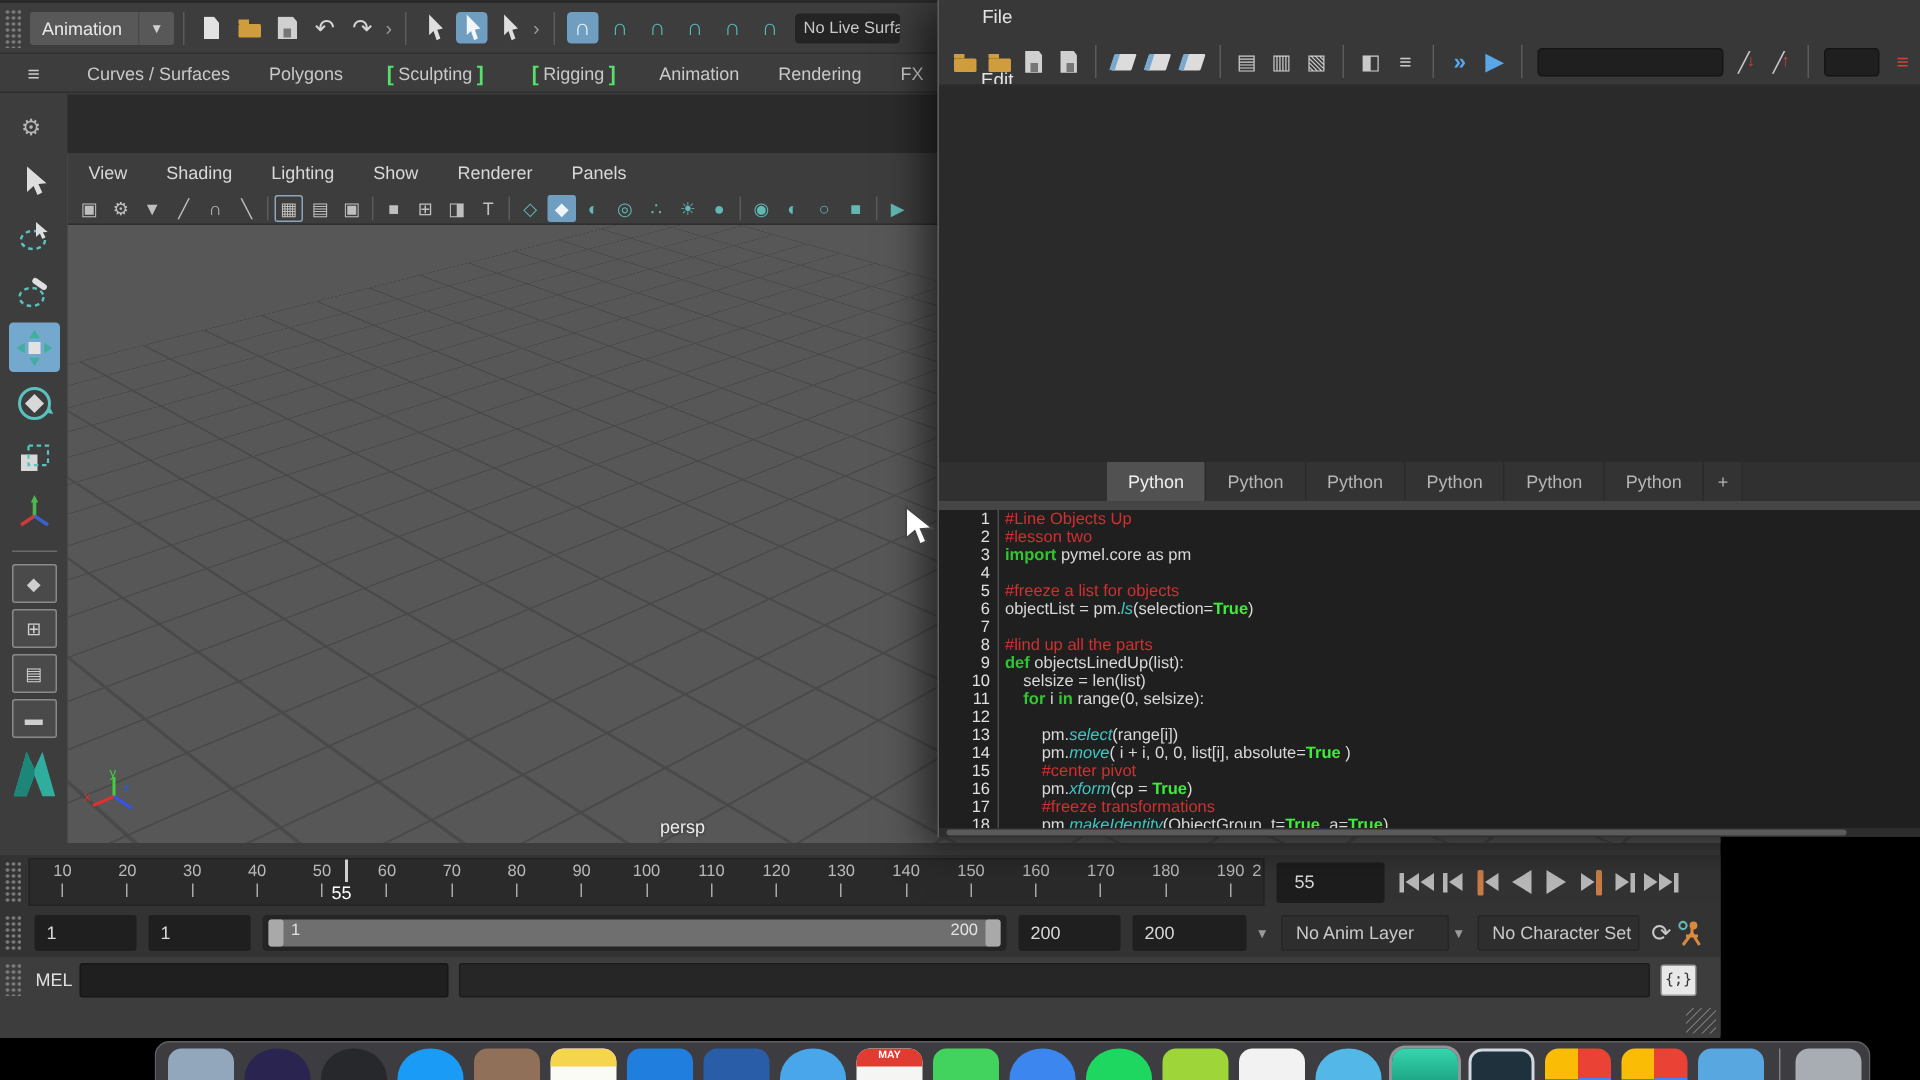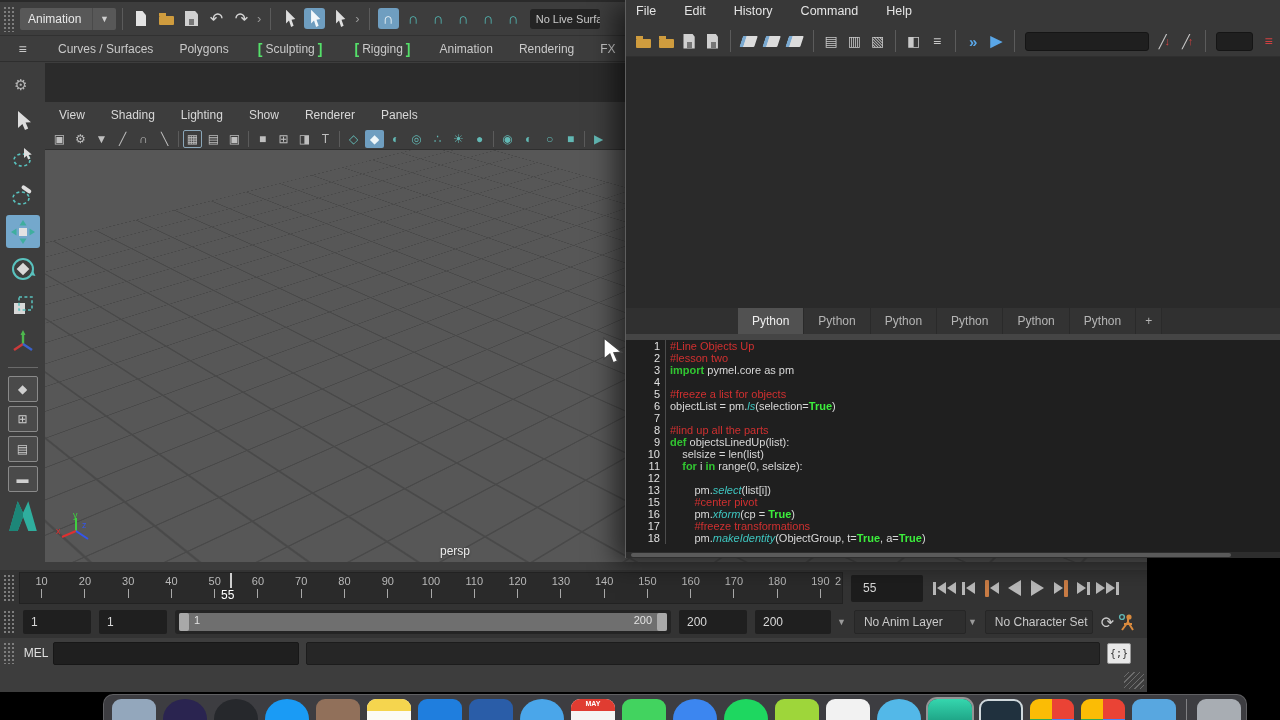--- a/index.html
+++ b/index.html
@@ -97,21 +97,21 @@
   #cmdrow{left:0;top:636px;width:1147px;height:30px;background:#3d3d3d;display:flex;align-items:center;}
   #cmdrow .dots{height:22px;margin:0 5px 0 3px;}
   #mel-label{color:#e0e0e0;font-size:12px;width:34px;text-align:center;}
   #mel-input{width:246px;height:23px;background:#1f1f1f;border:1px solid #171717;border-radius:2px;margin-right:7px;}
   #mel-output{width:794px;height:23px;background:#262626;border:1px solid #1c1c1c;border-radius:2px;}
   #se-toggle{width:24px;height:21px;background:#e8e8e8;border-radius:2px;margin-left:7px;color:#333;font-size:10px;font-family:"DejaVu Sans Mono",monospace;display:flex;align-items:center;justify-content:center;border:1px solid #999;}
   #helprow{left:0;top:666px;width:1147px;height:24px;background:#3d3d3d;}
   #grip{left:1124px;top:670px;width:20px;height:17px;background:repeating-linear-gradient(135deg,transparent 0 3px,#6c6c6c 3px 4px);}
   
   #sceditor{left:625px;top:0;width:655px;height:558px;background:#383838;border-left:1px solid #5e5e5e;box-shadow:-10px 6px 24px rgba(0,0,0,.55);}
-  #se-menus{position:absolute;left:0;top:4px;height:22px;display:flex;gap:28px;padding-left:10px;}
+  #se-menus{position:absolute;left:0;top:4px;height:22px;display:flex;gap:28px;padding-left:10px;align-items:center;flex-direction:column;}
   #se-menus .pmenu{color:#e4e4e4;font-size:12.5px;}
   #se-toolbar{position:absolute;left:0;top:26px;width:100%;height:30px;display:flex;align-items:center;padding-left:5px;}
   .se-ic{width:21px;height:21px;position:relative;display:flex;align-items:center;justify-content:center;margin:0 2px;}
   .se-gly{color:#c9c9c9;font-size:14px;}
   .se-blu{color:#5aa7e8;font-size:15px;font-weight:bold;}
   .se-red{color:#d04040;font-size:14px;font-weight:bold;}
   .se-erz::before{content:"";position:absolute;inset:5px 2px;background:#dcdcdc;transform:skewX(-18deg);border-left:4px solid #7aa9d0;border-radius:1px;}
   .se-bolt{color:#c9c9c9;font-size:13px;}
   .se-bolt::after{content:"";}
   .se-bolt .ar{color:#d04040;font-size:11px;margin-left:-2px;}
@@ -556,21 +556,22 @@
         <div class="code-line"><span class="ln">3</span><span class="ct"><span class="seg-k">import</span><span class="seg-p"> pymel.core as pm</span></span></div>
         <div class="code-line"><span class="ln">4</span><span class="ct"></span></div>
         <div class="code-line"><span class="ln">5</span><span class="ct"><span class="seg-c">#freeze a list for objects</span></span></div>
         <div class="code-line"><span class="ln">6</span><span class="ct"><span class="seg-p">objectList = pm.</span><span class="seg-f">ls</span><span class="seg-p">(selection=</span><span class="seg-b">True</span><span class="seg-p">)</span></span></div>
         <div class="code-line"><span class="ln">7</span><span class="ct"></span></div>
         <div class="code-line"><span class="ln">8</span><span class="ct"><span class="seg-c">#lind up all the parts</span></span></div>
         <div class="code-line"><span class="ln">9</span><span class="ct"><span class="seg-k">def</span><span class="seg-p"> objectsLinedUp(list):</span></span></div>
         <div class="code-line"><span class="ln">10</span><span class="ct"><span class="seg-p">    selsize = len(list)</span></span></div>
         <div class="code-line"><span class="ln">11</span><span class="ct"><span class="seg-p">    </span><span class="seg-k">for</span><span class="seg-p"> i </span><span class="seg-k">in</span><span class="seg-p"> range(0, selsize):</span></span></div>
         <div class="code-line"><span class="ln">12</span><span class="ct"></span></div>
-        <div class="code-line"><span class="ln">13</span><span class="ct"><span class="seg-p">        pm.</span><span class="seg-f">select</span><span class="seg-p">(list[i])</span></span></div>
+        <div class="code-line"><span class="ln">13</span><span class="ct"><span class="seg-p">        pm.</span><span class="seg-f">select</span><span class="seg-p">(range[i])</span></span></div>
+        <div class="code-line"><span class="ln">14</span><span class="ct"><span class="seg-p">        pm.</span><span class="seg-f">move</span><span class="seg-p">( i + i, 0, 0, list[i], absolute=</span><span class="seg-b">True</span><span class="seg-p"> )</span></span></div>
         <div class="code-line"><span class="ln">15</span><span class="ct"><span class="seg-p">        </span><span class="seg-c">#center pivot</span></span></div>
         <div class="code-line"><span class="ln">16</span><span class="ct"><span class="seg-p">        pm.</span><span class="seg-f">xform</span><span class="seg-p">(cp = </span><span class="seg-b">True</span><span class="seg-p">)</span></span></div>
         <div class="code-line"><span class="ln">17</span><span class="ct"><span class="seg-p">        </span><span class="seg-c">#freeze transformations</span></span></div>
         <div class="code-line"><span class="ln">18</span><span class="ct"><span class="seg-p">        pm.</span><span class="seg-f">makeIdentity</span><span class="seg-p">(ObjectGroup, t=</span><span class="seg-b">True</span><span class="seg-p">, a=</span><span class="seg-b">True</span><span class="seg-p">)</span></span></div>
       </div>
     <div id="se-hscroll">
       <div id="se-hthumb"></div>
     </div>
   </div>
 

